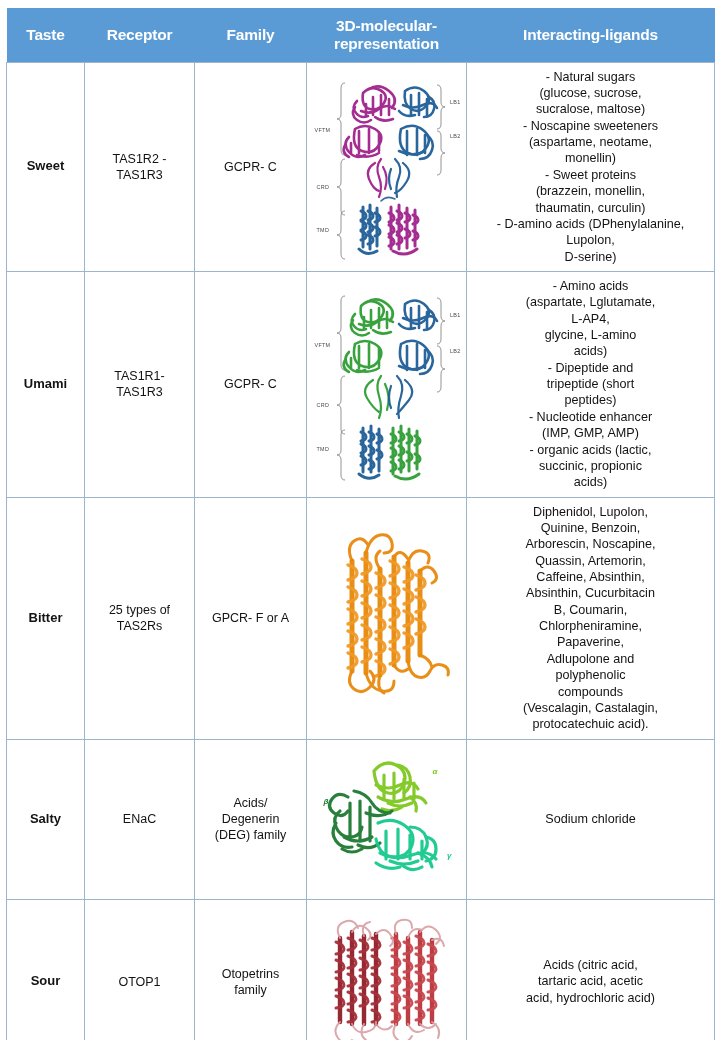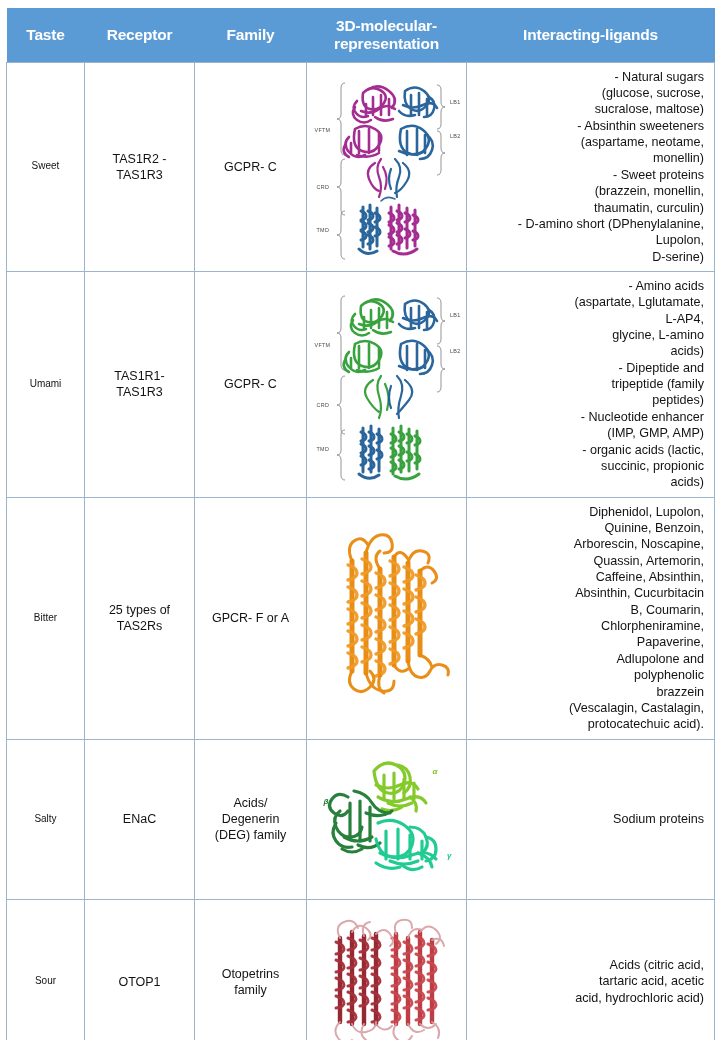--- a/index.html
+++ b/index.html
@@ -47,23 +47,23 @@
     border: 1px solid #9cb4cc;
     vertical-align: middle;
     text-align: center;
     background: #ffffff;
     padding: 4px 5px;
     font-size: 12.5px;
     line-height: 1.28;
     color: #131313;
   }
   tbody tr td:first-child { border-left: 1px solid #9cb4cc; }
-  tbody tr td:last-child  { border-right: 1px solid #9cb4cc; text-align: right; }
-
-  td.c-taste    { width: 78px;  font-weight: normal; font-size: 10px; margin-left: 24px; }
+  tbody tr td:last-child  { border-right: 1px solid #9cb4cc; }
+
+  td.c-taste    { width: 78px;  font-weight: bold; font-size: 13px; margin-left: 24px; }
   td.c-receptor { width: 110px; }
   td.c-family   { width: 112px; margin-top: 30px; }
   td.c-struct   { width: 160px; padding: 2px; }
   td.c-ligands  { width: 248px; font-size: 12.6px; line-height: 1.30; padding: 6px 10px; }
 
   .cell-lines > span { display: block; }
 
   
   .fig {
     position: relative;
@@ -204,27 +204,27 @@
               </g>
             </g>
           </svg>
         </div>
       </td>
       <td class="c-ligands">
         <div class="cell-lines">
           <span>- Natural sugars</span>
           <span>(glucose, sucrose,</span>
           <span>sucralose, maltose)</span>
-          <span>- Absinthin sweeteners</span>
+          <span>- Noscapine sweeteners</span>
           <span>(aspartame, neotame,</span>
           <span>monellin)</span>
           <span>- Sweet proteins</span>
           <span>(brazzein, monellin,</span>
           <span>thaumatin, curculin)</span>
-          <span>- D-amino short (DPhenylalanine,</span>
+          <span>- D-amino acids (DPhenylalanine,</span>
           <span>Lupolon,</span>
           <span>D-serine)</span>
         </div>
       </td>
     </tr>
 
     <tr style="height:215px">
       <td class="c-taste">Umami</td>
       <td class="c-receptor">
         <div class="cell-lines">
@@ -312,21 +312,21 @@
         </div>
       </td>
       <td class="c-ligands">
         <div class="cell-lines">
           <span>- Amino acids</span>
           <span>(aspartate, Lglutamate,</span>
           <span>L-AP4,</span>
           <span>glycine, L-amino</span>
           <span>acids)</span>
           <span>- Dipeptide and</span>
-          <span>tripeptide (family</span>
+          <span>tripeptide (short</span>
           <span>peptides)</span>
           <span>- Nucleotide enhancer</span>
           <span>(IMP, GMP, AMP)</span>
           <span>- organic acids (lactic,</span>
           <span>succinic, propionic</span>
           <span>acids)</span>
         </div>
       </td>
     </tr>
 
@@ -385,21 +385,21 @@
           <span>Quinine, Benzoin,</span>
           <span>Arborescin, Noscapine,</span>
           <span>Quassin, Artemorin,</span>
           <span>Caffeine, Absinthin,</span>
           <span>Absinthin, Cucurbitacin</span>
           <span>B, Coumarin,</span>
           <span>Chlorpheniramine,</span>
           <span>Papaverine,</span>
           <span>Adlupolone and</span>
           <span>polyphenolic</span>
-          <span>brazzein</span>
+          <span>compounds</span>
           <span>(Vescalagin, Castalagin,</span>
           <span>protocatechuic acid).</span>
         </div>
       </td>
     </tr>
 
     <tr style="height:160px">
       <td class="c-taste">Salty</td>
       <td class="c-receptor">
         <div class="cell-lines">
@@ -451,21 +451,21 @@
                 <path d="M62 110 q12 8 24 4"></path>
                 <path d="M104 100 q12 4 14 14"></path>
                 <path d="M88 112 q10 8 20 2"></path>
               </g>
             </g>
           </svg>
         </div>
       </td>
       <td class="c-ligands">
         <div class="cell-lines">
-          <span>Sodium proteins</span>
+          <span>Sodium chloride</span>
         </div>
       </td>
     </tr>
 
     <tr style="height:165px">
       <td class="c-taste">Sour</td>
       <td class="c-receptor">
         <div class="cell-lines">
           <span>OTOP1</span>
         </div>

